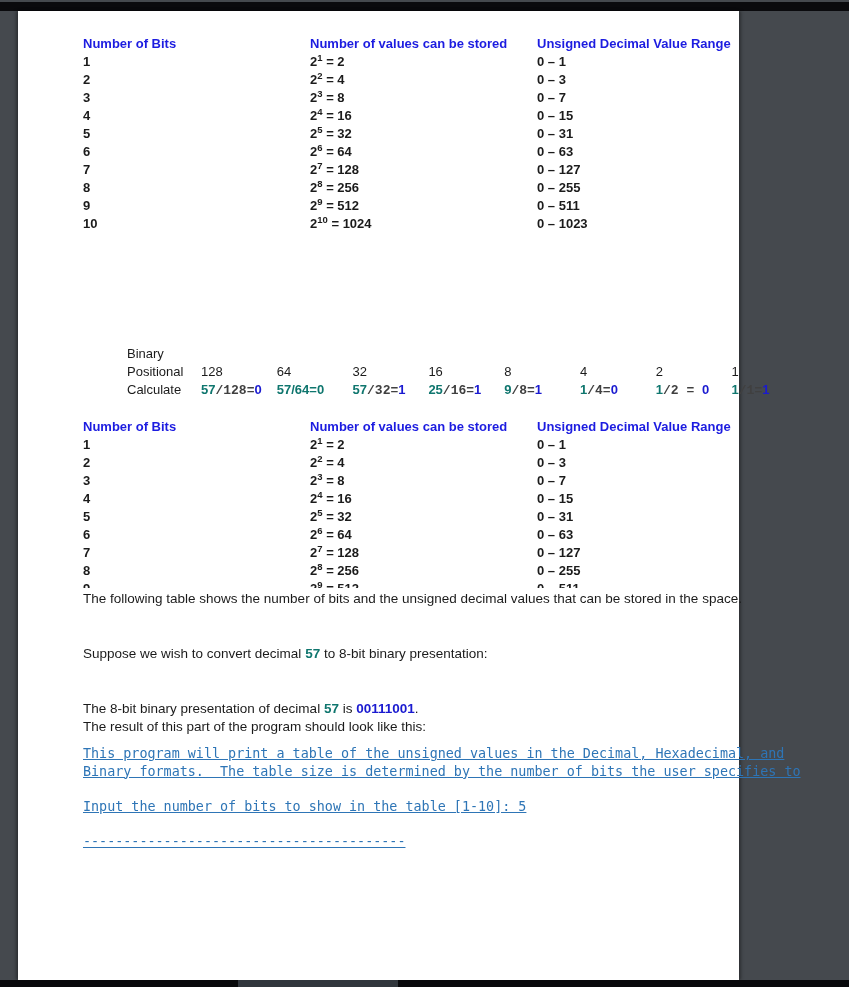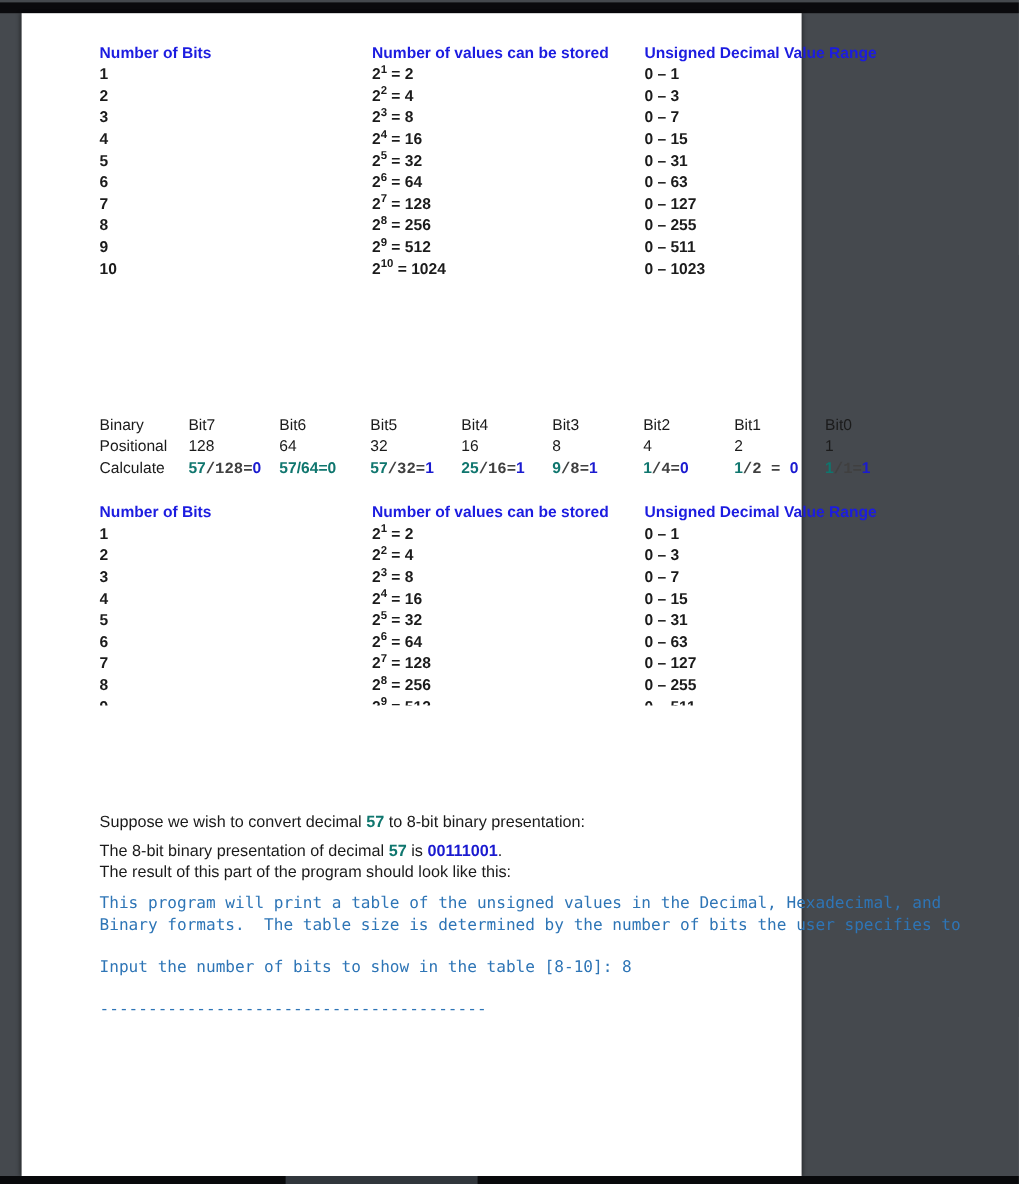--- a/index.html
+++ b/index.html
@@ -1,53 +1,53 @@
 <!DOCTYPE html>
 <html><head>
 <meta charset="utf-8">
 <style>
   * { margin:0; padding:0; box-sizing:border-box; }
   html,body { width:849px; height:987px; }
   body { font-family:"Liberation Sans", sans-serif; position:relative; background:#45494e; overflow:hidden; }
 
   .screen { position:absolute; inset:0; width:849px; height:987px; background:#45494e; }
   .top-bar { position:absolute; left:0; top:2px; width:849px; height:9px; background:#0a0a0d; }
-  .page { position:absolute; left:18px; top:11px; width:650px; height:969px; background:#ffffff;
+  .page { position:absolute; left:18px; top:11px; width:721px; height:969px; background:#ffffff;
           box-shadow:-2px 0 3px rgba(0,0,0,.35), 2px 0 3px rgba(0,0,0,.35); }
   .bottom-bar { position:absolute; left:0; top:980px; width:849px; height:7px; background:#08090b; }
   .scroll-thumb { position:absolute; left:238px; top:0; width:160px; height:7px; background:#31363c; }
 
   .abs { position:absolute; }
 
   
   .bits-table { font-size:13px; font-weight:bold; color:#1b1b1b; line-height:18px; }
   .bits-grid { display:grid; grid-template-columns:227px 227px 1fr; }
   .bits-head { color:#1c1ce0; white-space:nowrap; }
   .bits-cell { white-space:nowrap; }
   .bits-table sup { font-size:9.5px; line-height:0; }
   .clipped { height:170px; overflow:hidden; width:700px; }
 
   
   .bin-table { font-size:13px; color:#1b1b1b; line-height:18px; }
-  .bin-row { display:flex; }
+  .bin-row { display:flex;margin-left:44px; }
   .bin-label { width:74px; white-space:nowrap; }
   .bin-cell { width:75.8px; white-space:nowrap; }
   .calc-cells span, .calc-cells sup { font-weight:bold; }
   .calc-cells .bin-cell { font-weight:bold; }
 
   .c-red  { color:#0f766e; }
   .c-blue { color:#1a1ad0; }
   .c-black{ color:#404040;font-family:Liberation Mono, monospace; }
   .bold   { font-weight:bold; }
 
   .body-text { font-size:13.5px; color:#1b1b1b; line-height:18px; white-space:nowrap; }
 
   .code-block { font-family:"DejaVu Sans Mono", monospace; font-size:13.4px; color:#2e75b6;
                 line-height:17.5px; }
-  .code-line { white-space:pre; min-height:17.5px; }
+  .code-line { white-space:pre; min-height:17.5px;text-decoration:underline; }
 </style>
 </head>
 <body>
 
 <div class="screen">
 
   <div class="top-bar"></div>
 
   <div class="page">
 
@@ -117,31 +117,20 @@
             <div class="bits-cell">10</div>
             <div class="bits-cell"><span>2</span><sup>10</sup><span> = 1024</span></div>
             <div class="bits-cell">0 – 1023</div>
           </div>
         </div>
     </div>
 
     <div class="abs bin-table" style="left:65px; top:334px; width:745px;">
       <div class="bin-row">
         <div class="bin-label">Binary</div>
-        <div style="display:flex;">
-
-        <div class="bin-cell">Bit7</div>
-            <div class="bin-cell">Bit6</div>
-            <div class="bin-cell">Bit5</div>
-            <div class="bin-cell">Bit4</div>
-            <div class="bin-cell">Bit3</div>
-            <div class="bin-cell">Bit2</div>
-            <div class="bin-cell">Bit1</div>
-            <div class="bin-cell">Bit0</div>
-          </div>
       </div>
       <div class="bin-row">
         <div class="bin-label">Positional</div>
         <div style="display:flex;">
 
         <div class="bin-cell">128</div>
             <div class="bin-cell">64</div>
             <div class="bin-cell">32</div>
             <div class="bin-cell">16</div>
             <div class="bin-cell">8</div>
@@ -224,34 +213,35 @@
 
           <div class="bits-grid">
             <div class="bits-cell">9</div>
             <div class="bits-cell"><span>2</span><sup>9</sup><span> = 512</span></div>
             <div class="bits-cell">0 – 511</div>
           </div>
 
         </div>
     </div>
 
-
-    <div class="abs body-text" style="left:65px; top:665px;text-align:center;"><span>Suppose we wish to convert decimal </span><span class="c-red bold">57</span><span> to 8-bit binary presentation:</span></div>
+    <div class="abs body-text" style="left:65px; top:579px;">The following table shows the number of bits and the unsigned decimal values that can be stored in the space.</div>
+
+    <div class="abs body-text" style="left:65px; top:634px;text-align:center;"><span>Suppose we wish to convert decimal </span><span class="c-red bold">57</span><span> to 8-bit binary presentation:</span></div>
 
     <div class="abs body-text" style="left:65px; top:689px;">
       <div><span>The 8-bit binary presentation of decimal </span><span class="c-red bold">57</span><span> is </span><span class="c-blue bold">00111001</span><span>.</span></div>
       <div>The result of this part of the program should look like this:</div>
     </div>
 
     <div class="abs code-block" style="left:65px; top:734px;">
 
     <div class="code-line">This program will print a table of the unsigned values in the Decimal, Hexadecimal, and</div>
         <div class="code-line">Binary formats.  The table size is determined by the number of bits the user specifies to</div>
         <div class="code-line"></div>
-        <div class="code-line">Input the number of bits to show in the table [8-10]: 8</div>
+        <div class="code-line">Input the number of bits to show in the table [1-10]: 5</div>
         <div class="code-line"></div>
         <div class="code-line">----------------------------------------</div>
       </div>
 
   </div>
 
   <div class="bottom-bar">
     <div class="scroll-thumb"></div>
   </div>
 

